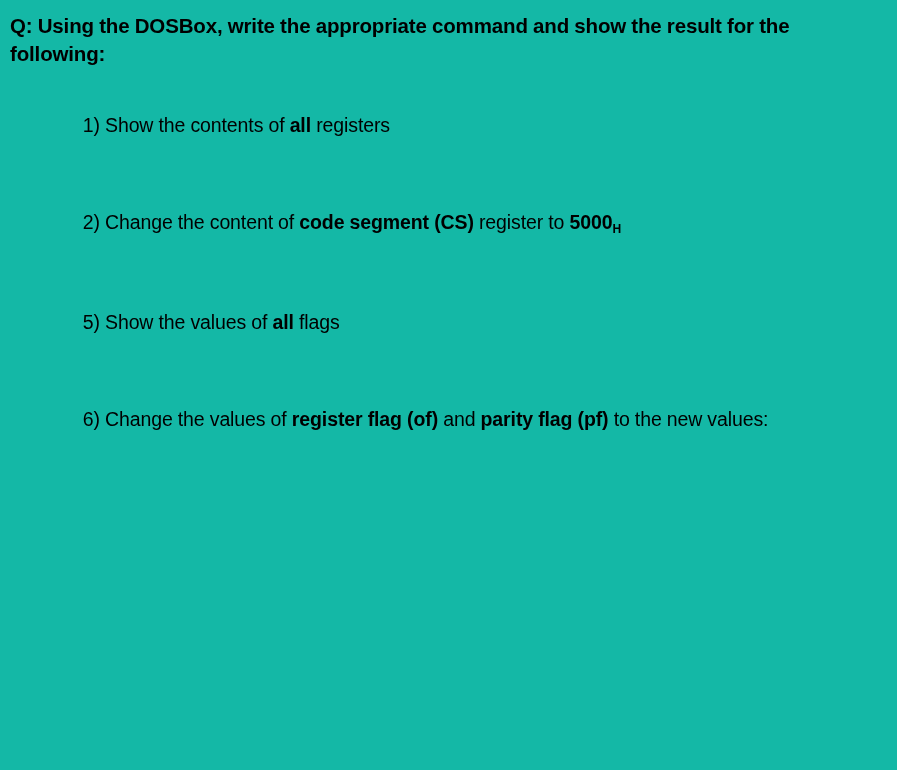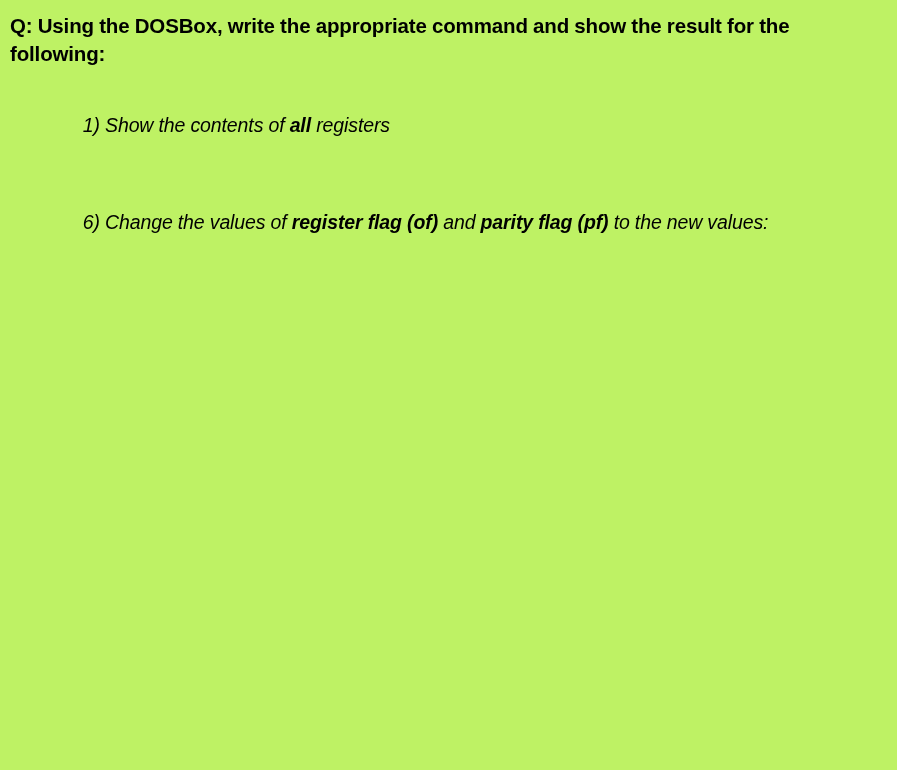--- a/index.html
+++ b/index.html
@@ -5,21 +5,21 @@
 <style>
   html, body {
     margin: 0;
     padding: 0;
     background: #ffffff;
   }
   #page {
     position: relative;
     width: 897px;
     height: 770px;
-    background: #bef264;
+    background: #14b8a6;
     overflow: hidden;
     font-family: "Liberation Sans", "DejaVu Sans", sans-serif;
     color: #000000;
     -webkit-font-smoothing: antialiased;
   }
 
   
   #question-heading {
     position: absolute;
     left: 10px;
@@ -41,21 +41,20 @@
   }
   .q-item {
     position: relative;
     font-size: 19.5px;
     font-weight: normal;
     line-height: 25px;
     letter-spacing: -0.1px;
     word-spacing: -0.2px;
     white-space: pre-wrap;
     padding-bottom: 22px;
-    font-style: italic;
   }
   
   .q-item.indent-1 { padding-left: 52px; text-indent: 0; }
 
   .q-item.wrap-6  { padding-bottom: 18px; }
 
   .q-line2 {
     display: block;
     padding-left: 42px;
   }
@@ -80,23 +79,29 @@
     <span>Q: Using the DOSBox, write the appropriate command and show the result for the</span>
     <span>following:</span>
   </div>
 
   <div id="question-list">
 
     <div class="q-item indent-1">
       <span><span>1) Show the contents of </span><b>all</b><span> registers</span></span>
     </div>
 
+    <div class="q-item indent-1">
+      <span><span>2) Change the content of </span><b>code segment (CS)</b><span> register to </span><b>5000</b><sub class="hexsub">H</sub></span>
+    </div>
 
 
 
+    <div class="q-item indent-1">
+      <span><span>5) Show the values of </span><b>all</b><span> flags</span></span>
+    </div>
 
     <div class="q-item indent-1 wrap-6">
       <span><span>6) Change the values of </span><b>register flag (of)</b><span> and </span><b>parity flag (pf)</b><span> to the new values:</span></span>
     </div>
 
     <div class="q-item indent-1">
       
     </div>
 
   </div>

